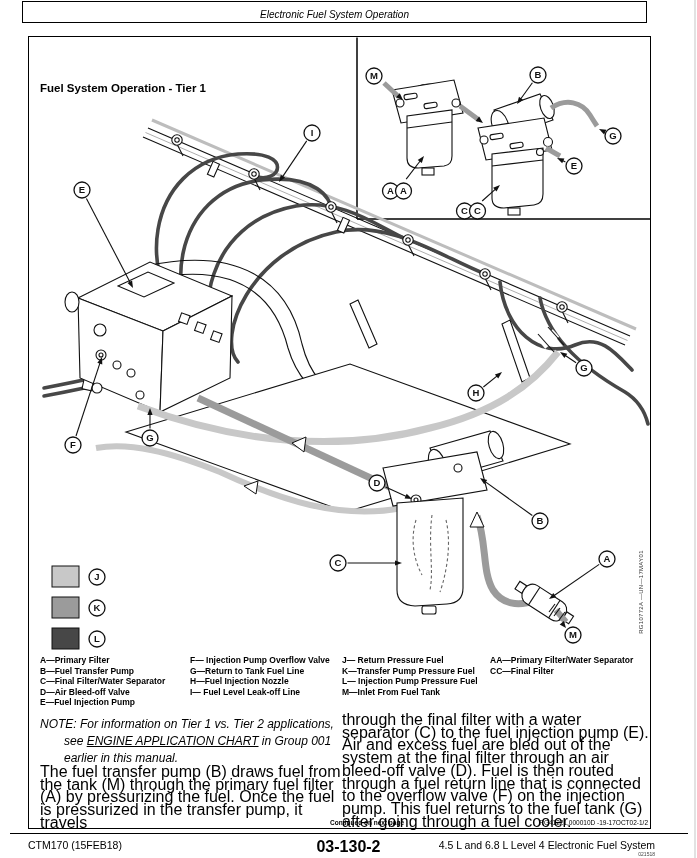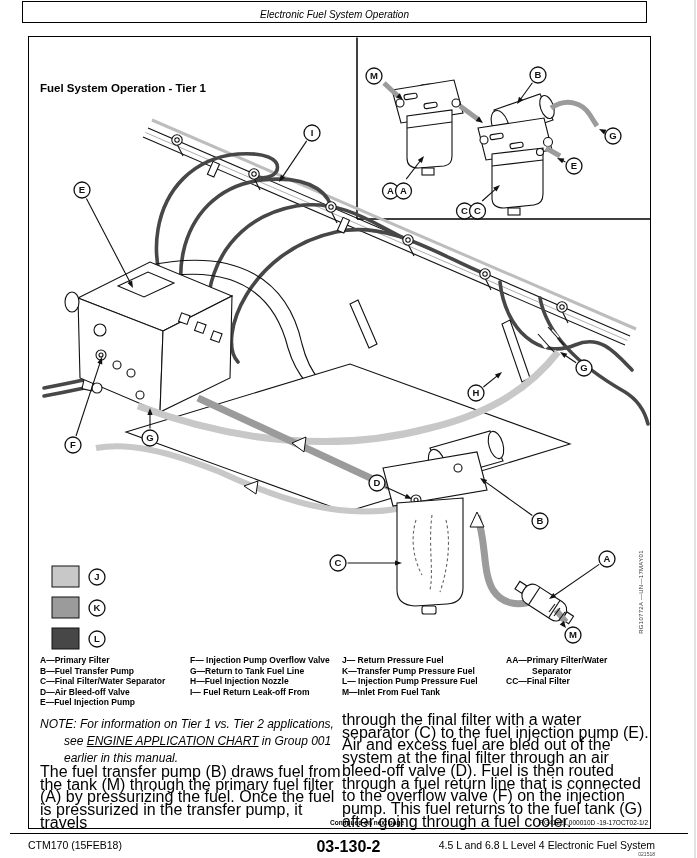--- a/index.html
+++ b/index.html
@@ -8,21 +8,21 @@
          font-family:"Liberation Sans", sans-serif; color:#000; }
   .abs { position:absolute; }
   .running-header { left:22px; top:1px; width:625px; height:22px;
     border:1.2px solid #000; text-align:center; line-height:25px;
     font-style:italic; font-size:10px; }
   .main-box { left:28px; top:36px; width:623px; height:793px; border:1.3px solid #000; }
   .page-title { left:40px; top:42px; font-size:11.5px; font-weight:bold;margin-top:40px; }
   .diagram-svg { left:0; top:0; width:697px; height:858px; }
   .legend-col { top:655px; font-size:8.5px; font-weight:bold; line-height:10.6px; }
   .legend-col .legend-item { padding-left:17px; text-indent:-17px; }
-  .legend-col.c4 .legend-item { padding-left:26px; text-indent:-26px;margin-left:16px; }
+  .legend-col.c4 .legend-item { padding-left:26px; text-indent:-26px; }
   .c1 { left:40px;  width:148px; }
   .c2 { left:190px; width:150px; }
   .c3 { left:342px; width:146px; }
   .c4 { left:490px; width:158px; }
   .note { left:40px; top:716px; width:300px; font-size:12px; line-height:17px;
     font-style:italic; padding-left:24px; text-indent:-24px; }
   .note .xlink { text-decoration:underline; }
   .para { font-size:16px; line-height:12.7px; }
   .para-left  { left:40px; top:766px; width:302px; }
   .para-right { left:342px; top:714px; width:308px; }
@@ -351,21 +351,21 @@
     <div class="legend-item">A—Primary Filter</div>
     <div class="legend-item">B—Fuel Transfer Pump</div>
     <div class="legend-item">C—Final Filter/Water Separator</div>
     <div class="legend-item">D—Air Bleed-off Valve</div>
     <div class="legend-item">E—Fuel Injection Pump</div>
   </div>
 <div class="abs legend-col c2">
     <div class="legend-item">F— Injection Pump Overflow Valve</div>
     <div class="legend-item">G—Return to Tank Fuel Line</div>
     <div class="legend-item">H—Fuel Injection Nozzle</div>
-    <div class="legend-item">I— Fuel Return Leak-off From</div>
+    <div class="legend-item">I— Fuel Level Leak-off Line</div>
   </div>
 <div class="abs legend-col c3">
     <div class="legend-item">J— Return Pressure Fuel</div>
     <div class="legend-item">K—Transfer Pump Pressure Fuel</div>
     <div class="legend-item">L— Injection Pump Pressure Fuel</div>
     <div class="legend-item">M—Inlet From Fuel Tank</div>
   </div>
 <div class="abs legend-col c4">
     <div class="legend-item">AA—Primary Filter/Water Separator</div>
     <div class="legend-item">CC—Final Filter</div>

